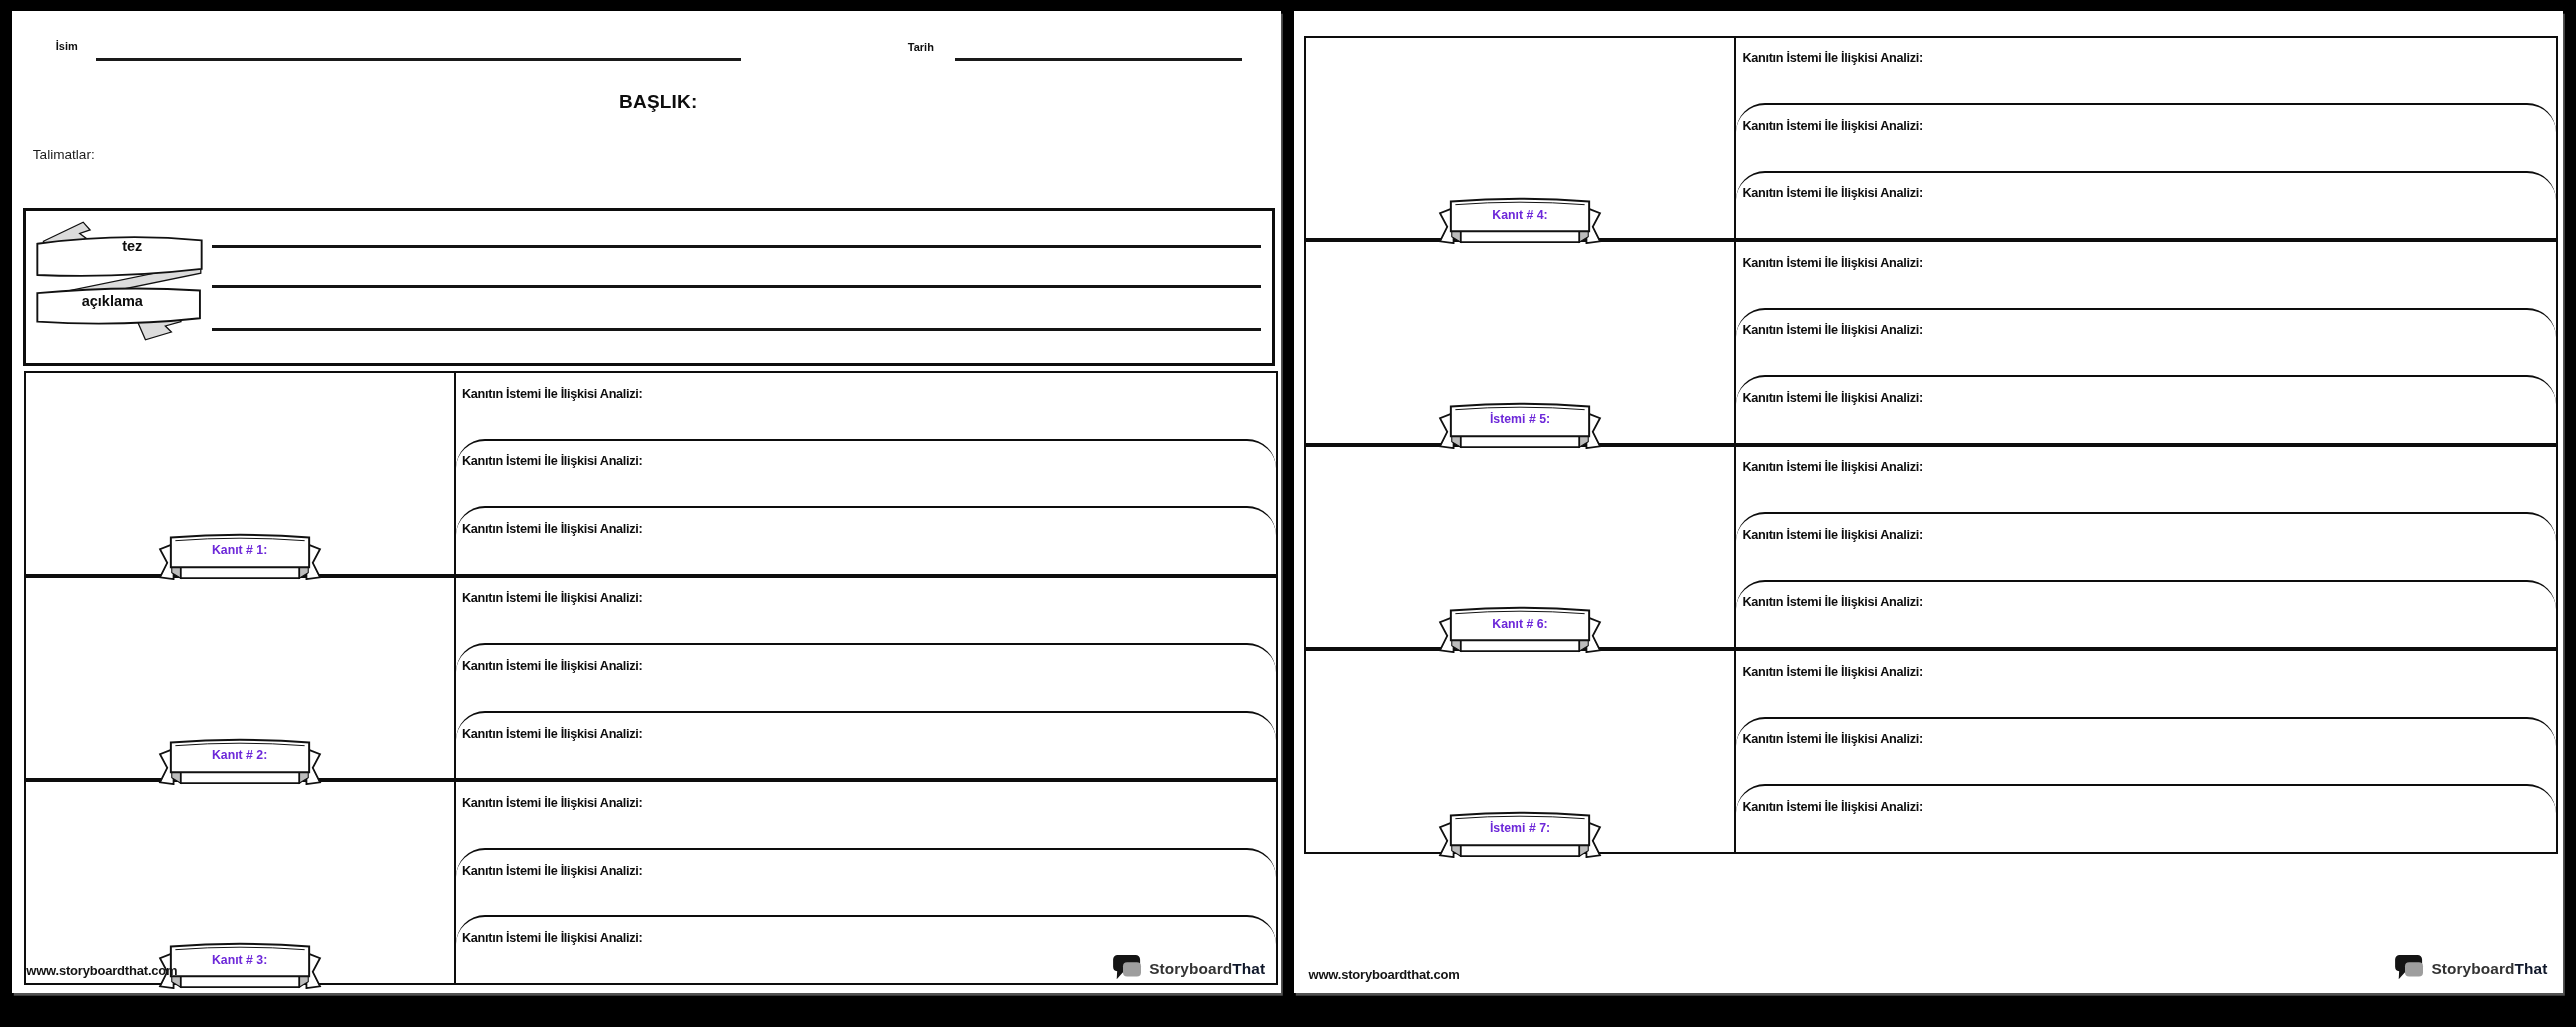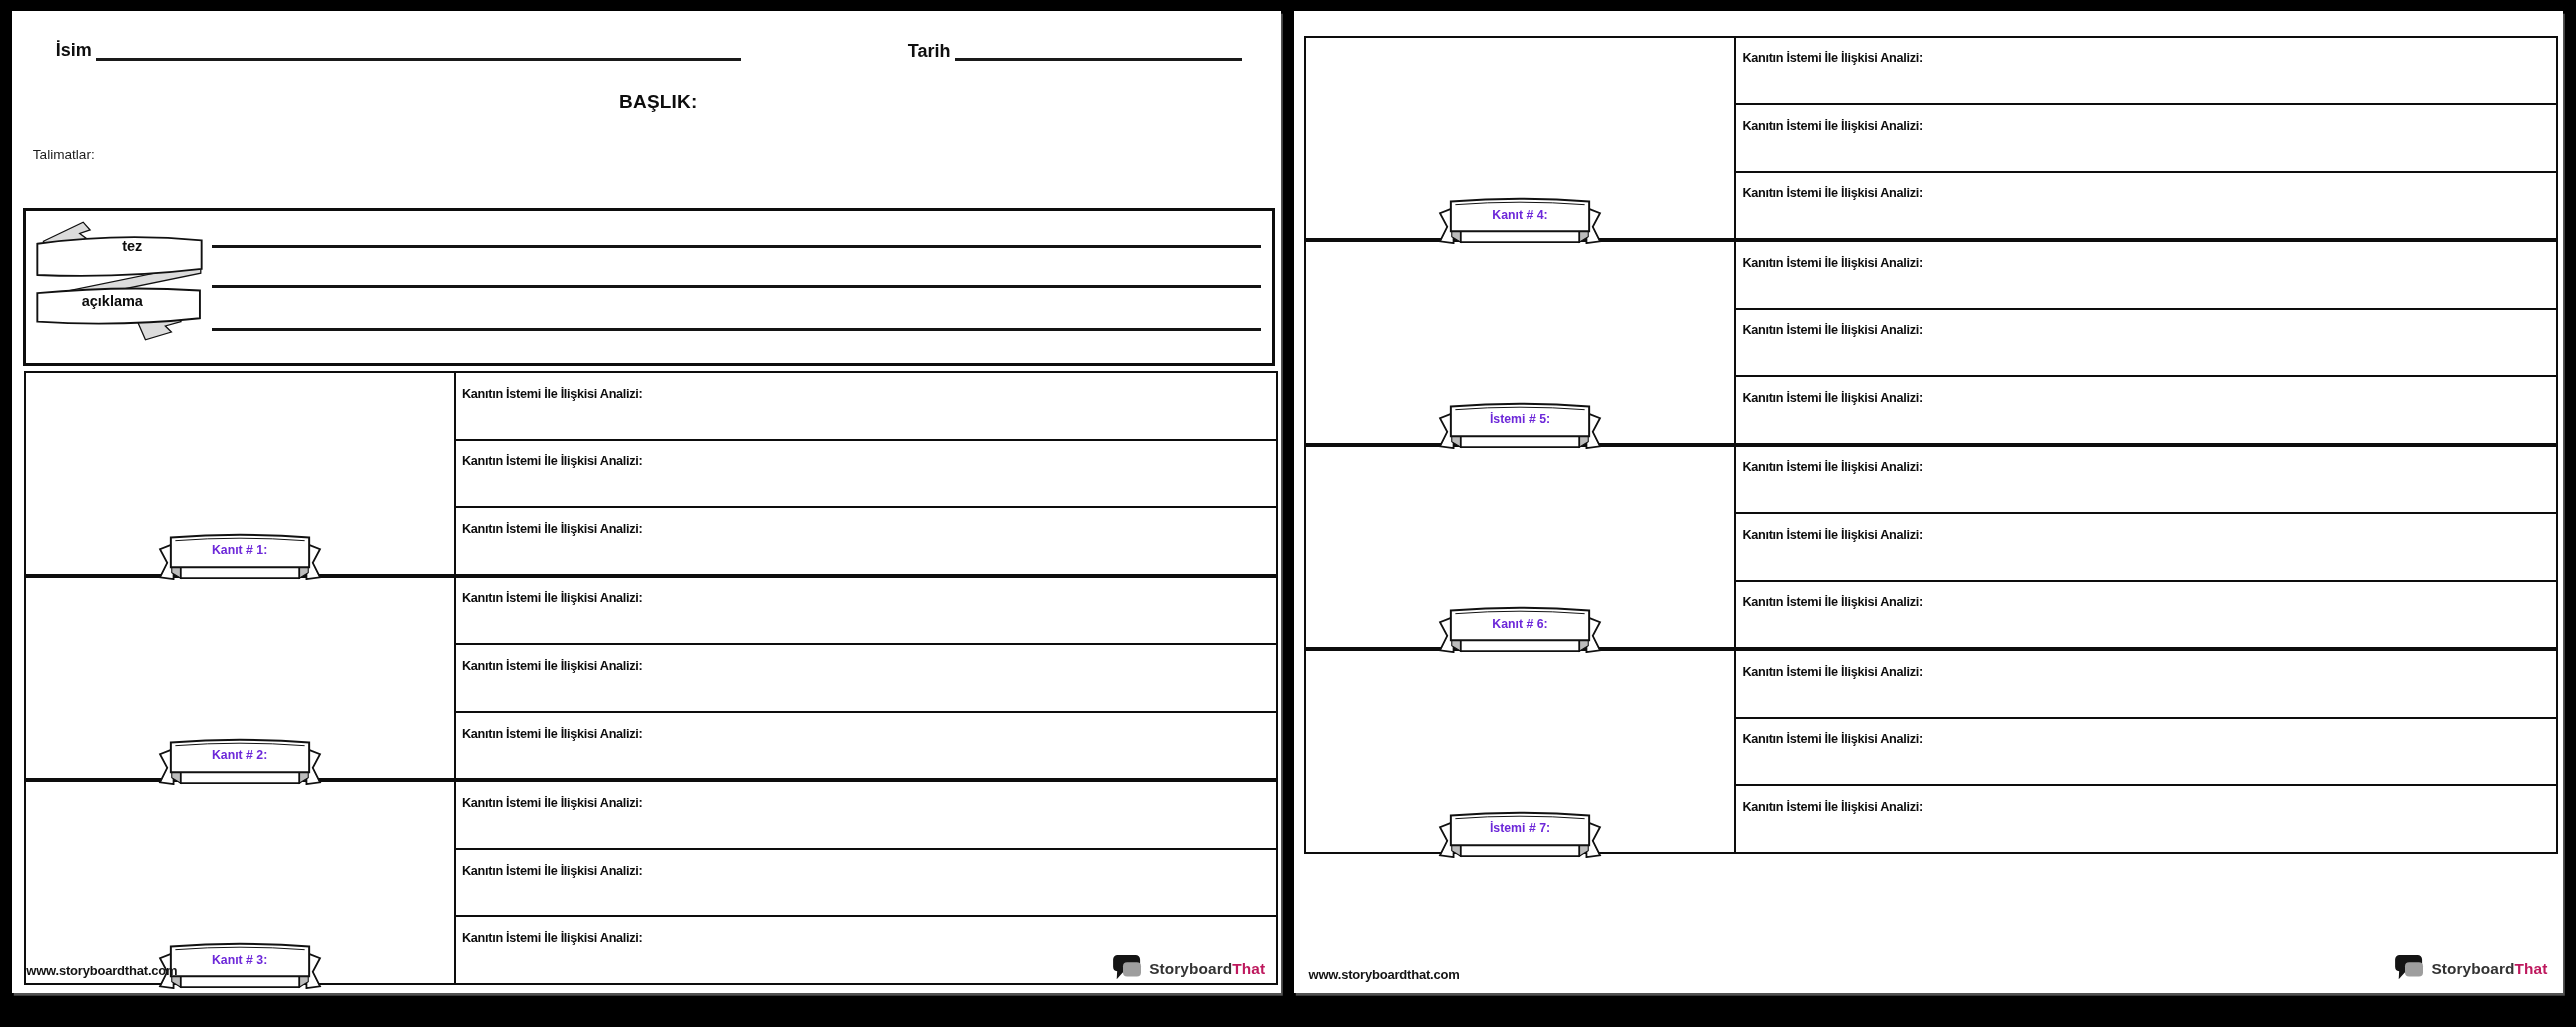--- a/index.html
+++ b/index.html
@@ -12,21 +12,21 @@
     overflow:hidden;
   }
   .page {
     position:absolute; top:11px; width:1269px; height:982px;
     background:#fff;
     box-shadow:1.8px 2.7px 0 rgba(150,150,150,.55);
   }
   #page-left  { left:11.8px; }
   #page-right { left:1294px; }
 
-  .field-label { position:absolute; font-weight:bold; font-size:18px; color:#0f0f0f; }
+  .field-label { position:absolute; font-weight:bold; font-size:11px; color:#0f0f0f; }
   .write-line  { position:absolute; height:2.7px; background:#1a1a1a; }
   .page-title  { position:absolute; left:0; right:0; top:80px; text-align:center;
                  font-weight:bold; font-size:19px; letter-spacing:0.2px; color:#0d0d0d;margin-left:24px; }
   .instructions{ position:absolute; left:21px; top:136px; font-size:13.6px; color:#1c1c1c; }
 
   .thesis-box { position:absolute; left:11px; top:197px; width:1252px; height:158px;
                 border:3.6px solid #0d0d0d; }
   .thesis-ribbon { position:absolute; left:7.3px; top:6.4px; width:173px; height:128px; }
   .ribbon-label { position:absolute; left:0; width:173px; text-align:center;
                   font-weight:bold; font-size:14.5px; color:#0d0d0d; }
@@ -34,39 +34,39 @@
   .ribbon-label.bottom { top:81px;  height:18px; line-height:18px; }
   .thesis-line { position:absolute; left:186px; right:11px; height:2.7px; background:#141414; }
 
   .ev-table { position:absolute; border:2.7px solid #0d0d0d; display:flex; flex-direction:column; background:#fff; }
   #page-left  .ev-table { left:11.8px; top:360px; width:1254px; height:614px; }
   #page-right .ev-table { left:10px; top:24.5px;  width:1254px; height:818px; }
   .ev-row { flex:1 1 0; display:flex; position:relative; }
   .ev-row + .ev-row { border-top:4.5px solid #0d0d0d; }
   .ev-left { width:430px; border-right:2.7px solid #0d0d0d; position:relative; }
   .ev-right { flex:1 1 auto; display:flex; flex-direction:column; }
-  .ev-cell { flex:1 1 0; position:relative; padding:11.8px 7.3px 0 6.4px; }
+  .ev-cell { flex:1 1 0; position:relative; padding:11.8px 7.3px 0 6.4px;border-radius:29px; }
   .ev-cell + .ev-cell { border-top:2.7px solid #0d0d0d; }
   .analysis-label { font-weight:bold; font-size:12.7px; letter-spacing:-0.3px; color:#0d0d0d; white-space:nowrap; }
 
   .banner { position:absolute; left:50%; transform:translateX(-50%); bottom:-6.4px;
             width:166px; height:47px; z-index:5; }
   .banner-svg { position:absolute; left:0; top:0; width:166px; height:47px; overflow:visible; }
   .banner-label { position:absolute; left:9px; right:9px; top:6.4px; height:23.6px; line-height:23.6px;
                   text-align:center; font-weight:bold; font-size:12.3px; color:#6d28d9; white-space:nowrap; }
 
   .footer-url { position:absolute; left:14.5px; font-weight:bold; font-size:13px;
                 letter-spacing:-0.2px; color:#141414; z-index:6; }
   #page-left  .footer-url { top:952px; }
   #page-right .footer-url { top:956px; }
 
   .brand { position:absolute; left:1100px; top:944px; display:flex; align-items:center; gap:6.4px; z-index:6; }
   .brand-icon { width:31px; height:27px; }
   .brand-text { font-size:15.4px; font-weight:bold; letter-spacing:0.1px; color:#333; white-space:nowrap; }
-  .brand-text .that { color:#be185d; }
+  .brand-text .that { color:#0f172a; }
 
   .defs-hidden { position:absolute; width:0; height:0; overflow:hidden; }
 </style>
 </head>
 <body>
 
 <svg class="defs-hidden" aria-hidden="true">
   <symbol id="sym-banner" viewBox="0 0 183 52">
     <path d="M18 12 L3 18 L11 33 L3 49 L18 51 Z" fill="#fff" stroke="#111" stroke-width="2"></path>
     <path d="M165 12 L180 18 L172 33 L180 49 L165 51 Z" fill="#fff" stroke="#111" stroke-width="2"></path>

